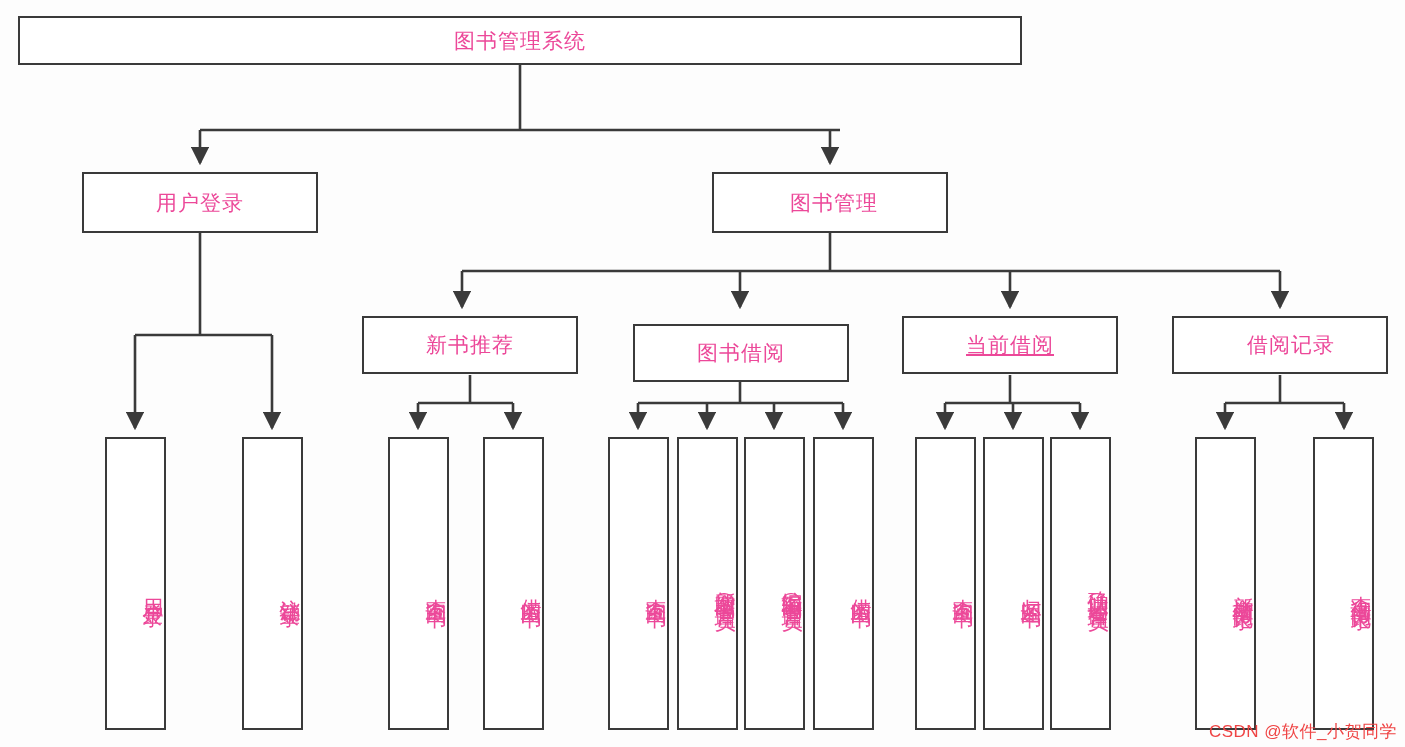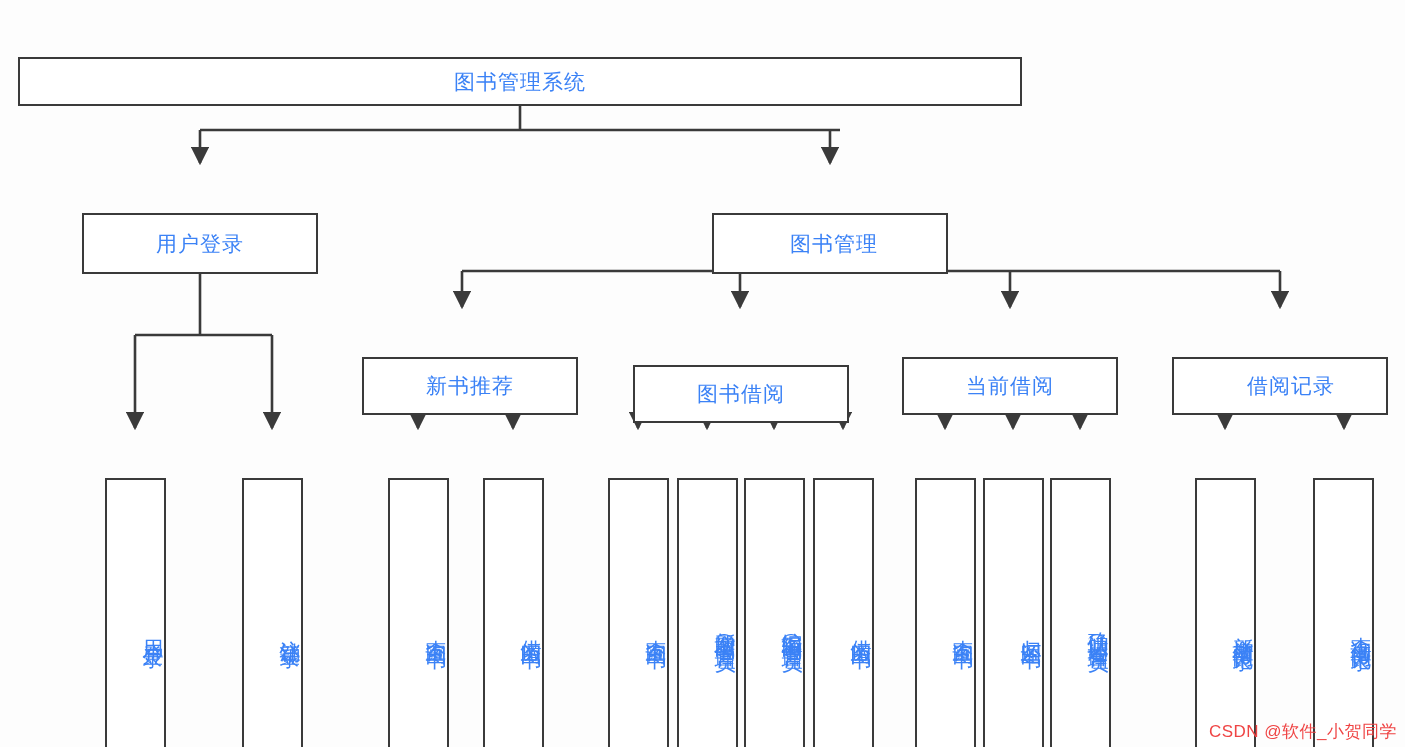--- a/index.html
+++ b/index.html
@@ -26,22 +26,21 @@
     pointer-events: none;
   }
   .node {
     position: absolute;
     box-sizing: border-box;
     background: #ffffff;
     border: 2.5px solid #3a3a3a;
     display: flex;
     align-items: center;
     justify-content: center;
-    color: #3b82f6;
-    margin-top: 41px;
+    color: #ec4899;
   }
   .node.horizontal {
     font-size: 21px;
     letter-spacing: 1px;
     line-height: 1.2;
   }
   .node.vertical {
     writing-mode: vertical-rl;
     text-orientation: upright;
     font-size: 21px;
@@ -130,21 +129,21 @@
   <div class="node horizontal" style="left:712px; top:172px; width:236px; height:61px;padding-left:8px;">
     <span class="lbl">图书管理</span>
   </div>
 
   <div class="node horizontal" style="left:362px; top:316px; width:216px; height:58px;">
     <span class="lbl">新书推荐</span>
   </div>
   <div class="node horizontal" style="left:633px; top:324px; width:216px; height:58px;">
     <span class="lbl">图书借阅</span>
   </div>
-  <div class="node horizontal" style="left:902px; top:316px; width:216px; height:58px;">
+  <div class="node horizontal" style="left:902px; top:316px; width:216px; height:58px;text-decoration:underline;">
     <span class="lbl">当前借阅</span>
   </div>
   <div class="node horizontal" style="left:1172px; top:316px; width:216px; height:58px;padding-left:22px;">
     <span class="lbl">借阅记录</span>
   </div>
 
   <div class="node vertical" style="left:105px; top:437px; width:61px; height:293px;">
     <span class="lbl">用户登录</span>
   </div>
   <div class="node vertical" style="left:242px; top:437px; width:61px; height:293px;">

